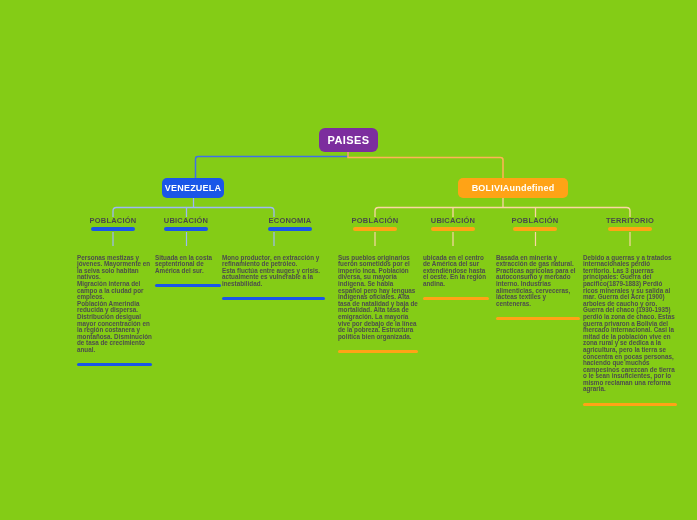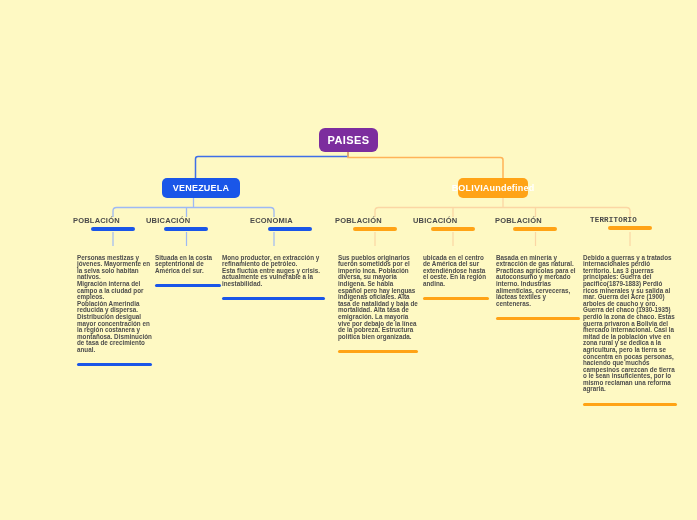--- a/index.html
+++ b/index.html
@@ -7,21 +7,21 @@
     width: 697px;
     height: 520px;
     background: #ffffff;
     overflow: hidden;
     font-family: "Liberation Sans", sans-serif;
   }
   #canvas {
     position: relative;
     width: 697px;
     height: 520px;
-    background: #fef9c3;
+    background: #84cc16;
   }
   svg.wires {
     position: absolute;
     left: 0; top: 0;
     pointer-events: none;
   }
   .node {
     position: absolute;
     display: flex;
     align-items: center;
@@ -37,27 +37,27 @@
     border-radius: 6px;
     font-size: 11px;
     letter-spacing: 0.4px;
   }
   .node-branch {
     top: 178px; height: 20px;
     border-radius: 5px;
     font-size: 9px;
     letter-spacing: 0.2px;
   }
-  .node-venezuela { left: 162px; width: 78px; background: #1a56e8; }
-  .node-bolivia   { left: 458px; width: 70px; background: #ffa316; }
+  .node-venezuela { left: 162px; width: 62px; background: #1a56e8; }
+  .node-bolivia   { left: 458px; width: 110px; background: #ffa316; }
   .topic-label {
     position: absolute;
     top: 216px;
     width: 80px;
-    text-align: left;
+    text-align: center;
     font-size: 7.5px;
     font-weight: 700;
     color: #4a4a4a;
     letter-spacing: 0.2px;
   }
   .label-bar {
     width: 44px;
     height: 4px;
     border-radius: 2px;
     margin: 2px auto 0;
@@ -130,21 +130,21 @@
     <div class="label-bar accent-orange"></div>
   </div>
   <div class="topic-label" style="left:413px;">
     <span>UBICACIÓN</span>
     <div class="label-bar accent-orange"></div>
   </div>
   <div class="topic-label" style="left:495px;">
     <span>POBLACIÓN</span>
     <div class="label-bar accent-orange"></div>
   </div>
-  <div class="topic-label" style="left:590px;font-family:Liberation Mono, monospace;">
+  <div class="topic-label" style="left:590px;">
     <span>TERRITORIO</span>
     <div class="label-bar accent-orange"></div>
   </div>
 
   <div class="text-block" style="left:77px; width:75px;">
     <p>Personas mestizas y jóvenes. Mayormente en la selva solo habitan nativos.
  Migración interna del campo a la ciudad por empleos.
  Población Amerindia reducida y dispersa. Distribución desigual mayor concentración en la región costanera y montañosa. Disminución de tasa de crecimiento anual.</p>
     <div class="text-bar accent-blue"></div>
   </div>

